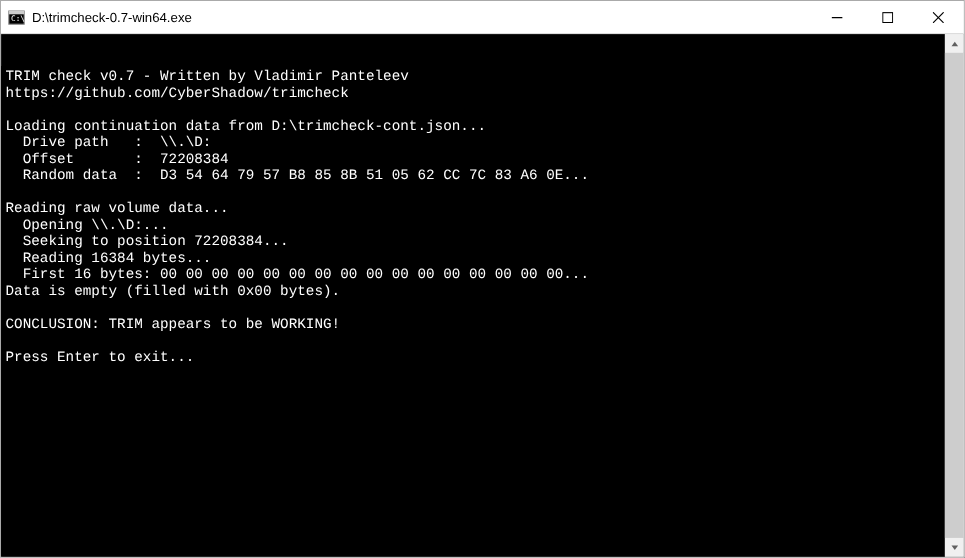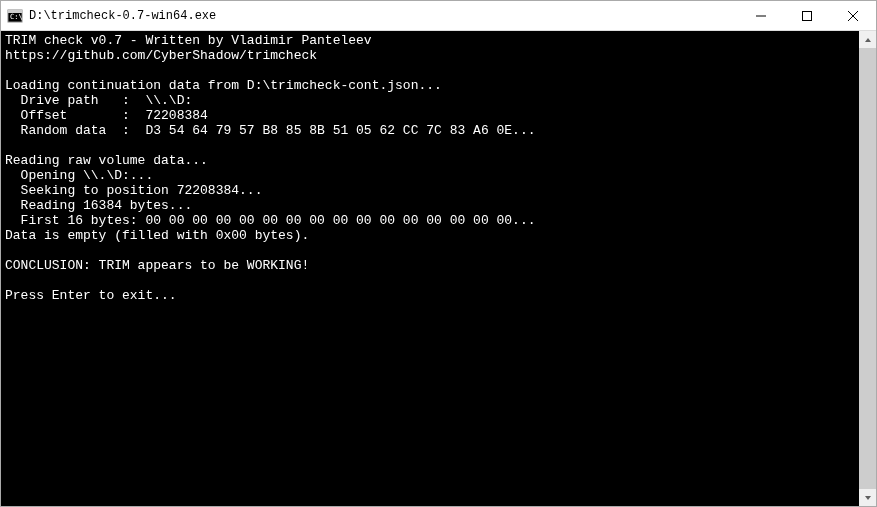--- a/index.html
+++ b/index.html
@@ -35,21 +35,20 @@
       height: 16px;
       margin-right: 6px;
       display: flex;
       align-items: center;
       justify-content: center;
     }
     .title-text {
       font-size: 12px;
       color: #000000;
       flex: 1;
-      font-family: Liberation Mono, monospace;
     }
     .window-controls {
       display: flex;
       height: 100%;
     }
     .win-btn {
       width: 46px;
       height: 100%;
       display: flex;
       align-items: center;
@@ -71,20 +70,21 @@
     .console {
       flex: 1;
       background: #000000;
       color: #ffffff;
       font-family: Consolas, "Courier New", monospace;
       font-size: 13px;
       line-height: 15px;
       padding: 2px 4px;
       white-space: pre;
       overflow: hidden;
+      margin-top: 29px;
     }
     .scrollbar {
       width: 17px;
       background: #f0f0f0;
       display: flex;
       flex-direction: column;
     }
     .scroll-arrow {
       height: 17px;
       display: flex;

